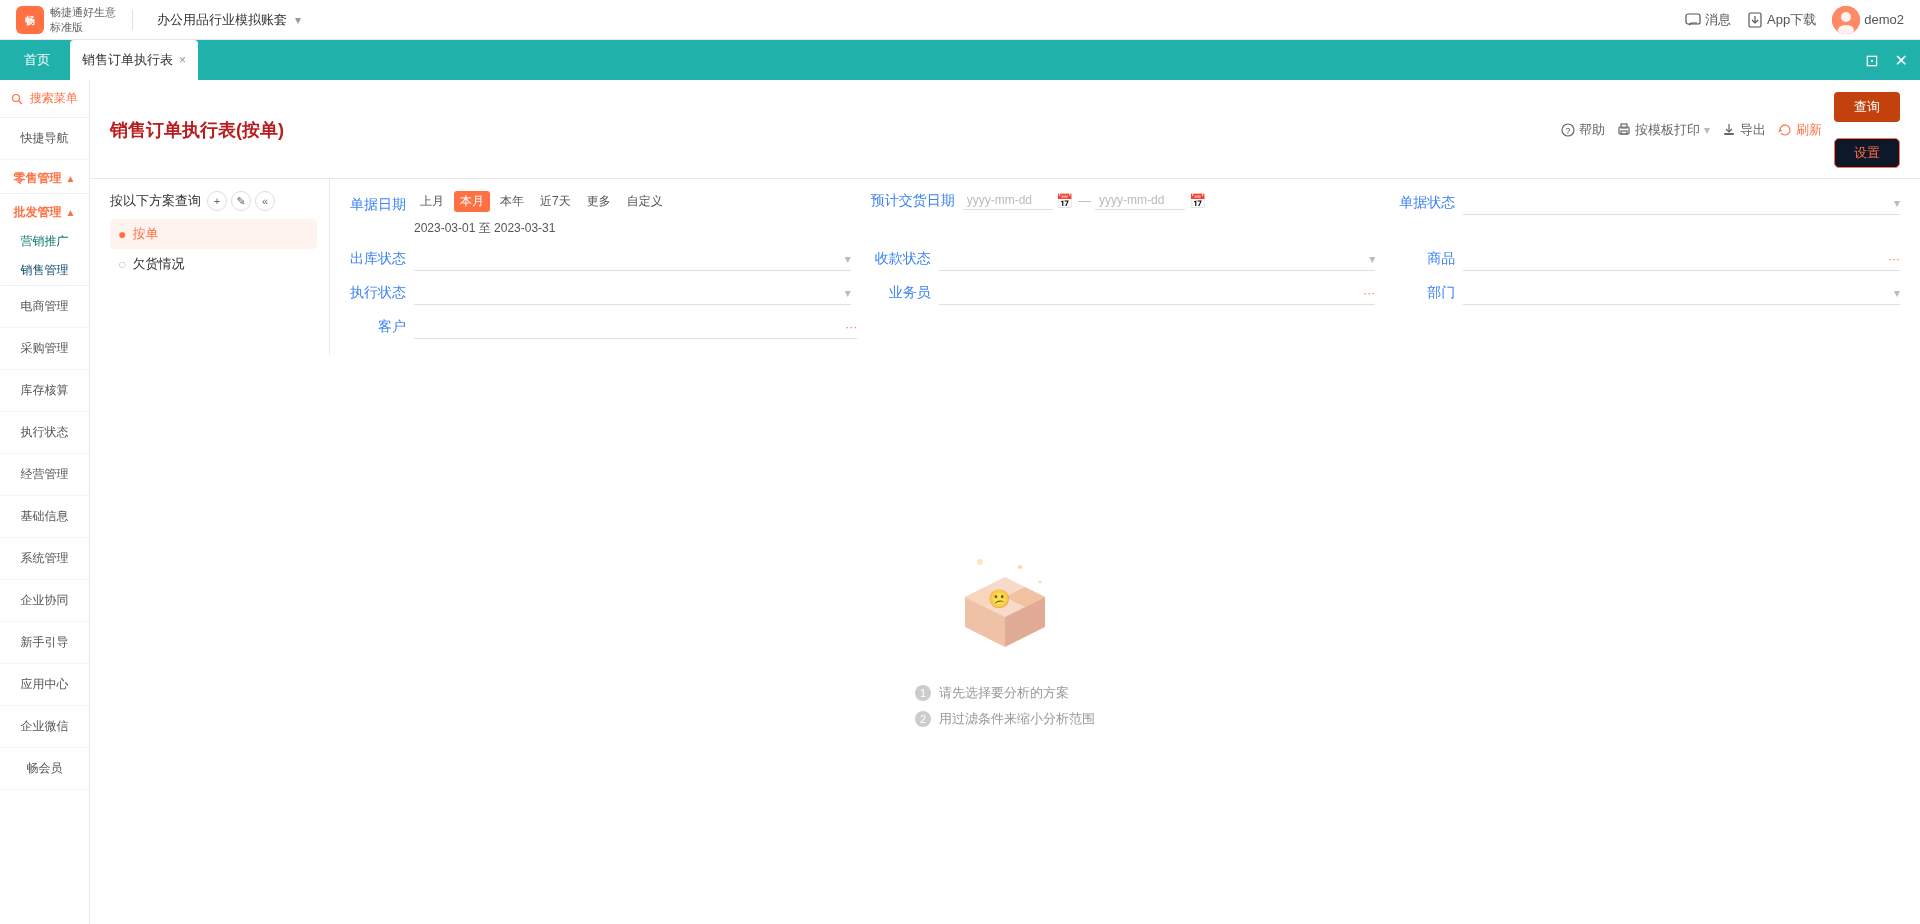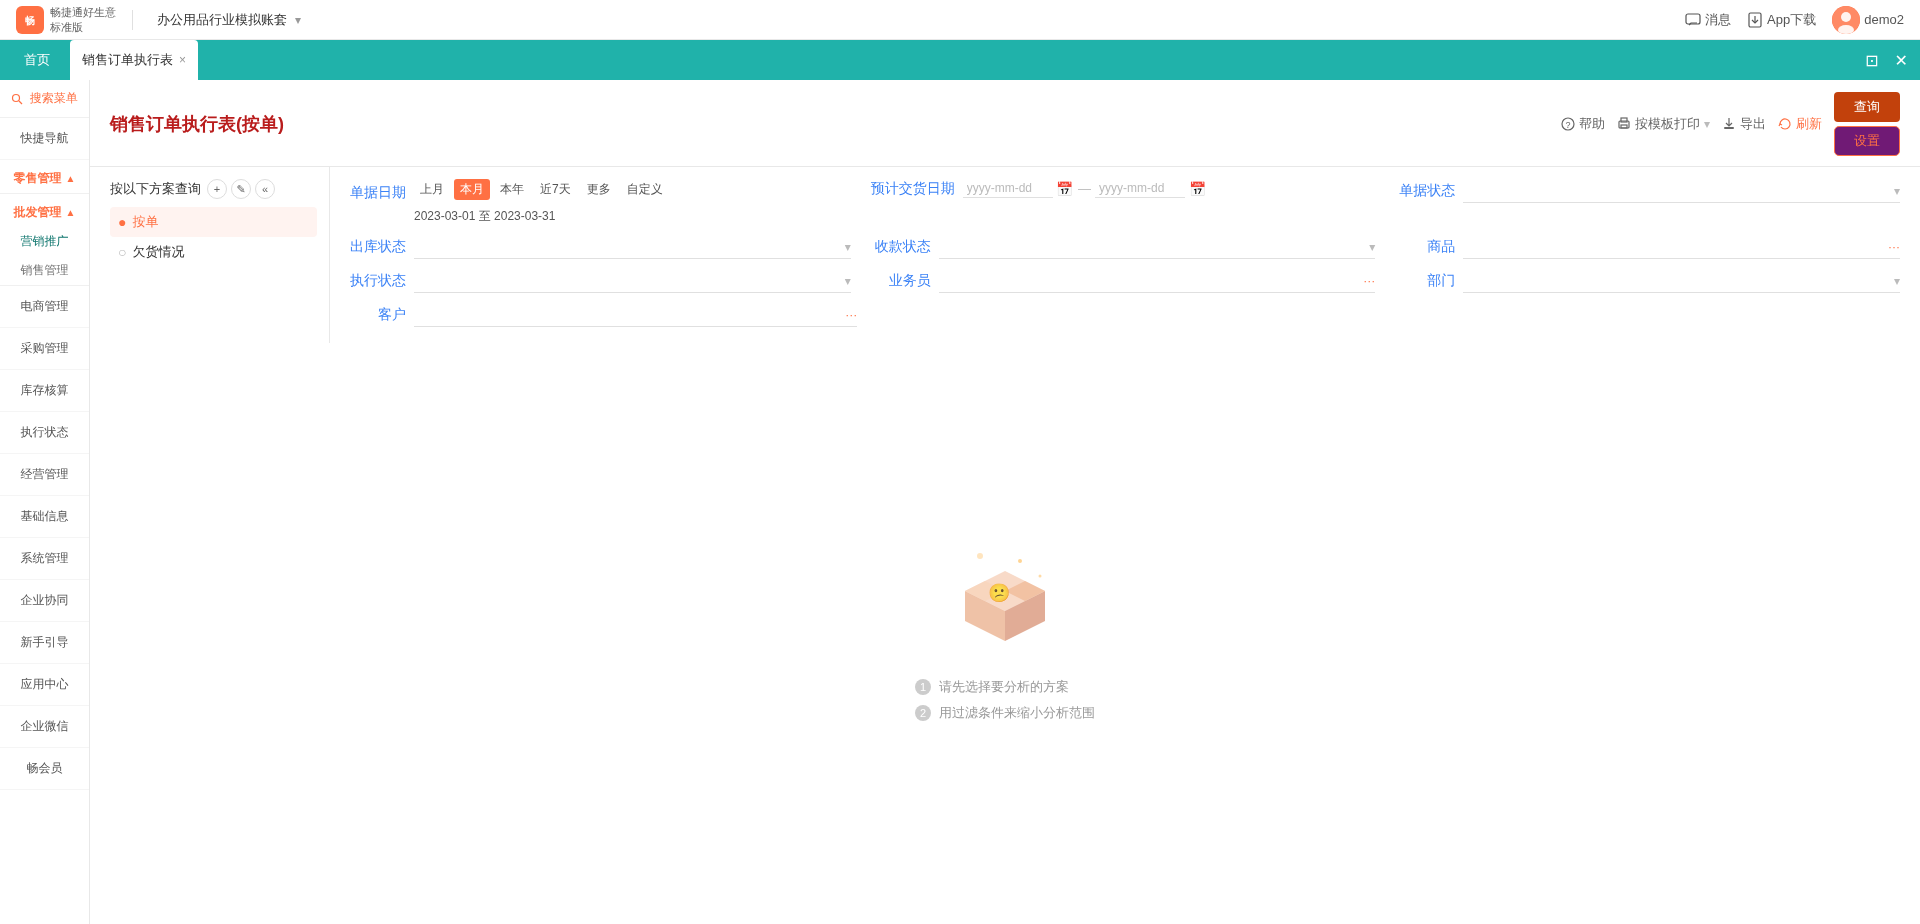--- a/index.html
+++ b/index.html
@@ -36,21 +36,21 @@
     
     .content { flex: 1; display: flex; flex-direction: column; overflow: hidden; background: #f0f2f5; }
 
     
     .page-header { background: #fff; padding: 12px 20px 0; border-bottom: 1px solid #e8e8e8; flex-shrink: 0; }
     .page-title-row { display: flex; align-items: center; justify-content: space-between; margin-bottom: 10px; }
     .page-title { font-size: 18px; font-weight: bold; color: #b91c1c; }
     .header-actions { display: flex; align-items: center; gap: 12px; color: #666; font-size: 13px; }
     .header-action-btn { display: flex; align-items: center; gap: 4px; cursor: pointer; }
     .btn-query { background: #c2410c; color: #fff; border: none; padding: 6px 20px; border-radius: 4px; cursor: pointer; font-size: 13px; }
-    .btn-setting { background: #701a75; color: #ff7043; border: 1px solid #ff7043; padding: 5px 16px; border-radius: 5px; cursor: pointer; font-size: 13px; margin-top: 0; }
+    .btn-setting { background: #0f172a; color: #ff7043; border: 1px solid #ff7043; padding: 5px 16px; border-radius: 5px; cursor: pointer; font-size: 13px; margin-top: 12px; }
 
     
     .filter-panel { display: flex; background: #fff; padding: 0 20px; flex-shrink: 0; }
     .filter-left { width: 220px; border-right: 1px solid #e8e8e8; padding: 12px 12px 12px 0; flex-shrink: 0; }
     .filter-left-title { font-size: 13px; color: #333; margin-bottom: 8px; display: flex; align-items: center; gap: 6px; }
     .filter-left-title-icons { display: flex; gap: 4px; }
     .icon-circle-btn { width: 20px; height: 20px; border-radius: 50%; border: 1px solid #ddd; display: flex; align-items: center; justify-content: center; cursor: pointer; font-size: 11px; color: #666; }
     .filter-left-item { display: flex; align-items: center; gap: 6px; padding: 6px 8px; border-radius: 4px; cursor: pointer; font-size: 13px; color: #333; }
     .filter-left-item.active { color: #ff7043; background: #fff3f0; }
 
@@ -82,21 +82,21 @@
     
     .empty-area { flex: 1; display: flex; flex-direction: column; align-items: center; justify-content: center; background: #fff; margin: 0; }
     .empty-tips { color: #999; font-size: 13px; line-height: 2; }
     .empty-tips .tip-item { display: flex; align-items: center; gap: 8px; }
     .tip-num { width: 16px; height: 16px; border-radius: 50%; background: #ccc; color: #fff; font-size: 11px; display: flex; align-items: center; justify-content: center; }
 
     
     .sidebar-group { border-bottom: 1px solid #f0f0f0; }
     .sidebar-group-title { padding: 10px 4px 6px; text-align: center; font-size: 12px; color: #ff7043; font-weight: bold; display: flex; align-items: center; justify-content: center; gap: 4px; cursor: pointer; }
     .sidebar-sub-item { padding: 6px 4px; text-align: center; font-size: 12px; color: #0f766e; cursor: pointer; }
-    .sidebar-sub-item.active { color: #737373; }
+    .sidebar-sub-item.active { color: #0c4a6e; }
 
     
     .expand-icon { font-size: 10px; }
   </style>
 </head>
 <body>
 
 <div class="topbar">
   <div class="topbar-left">
     <div class="logo-area">

